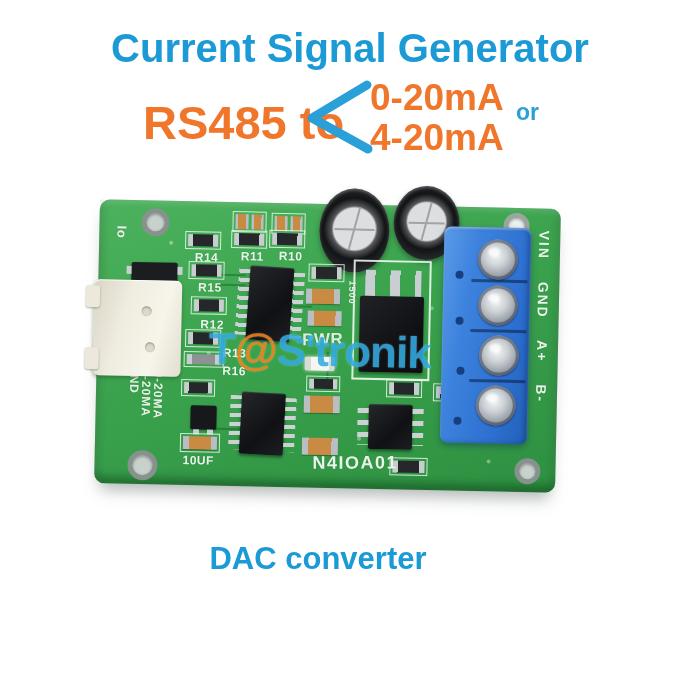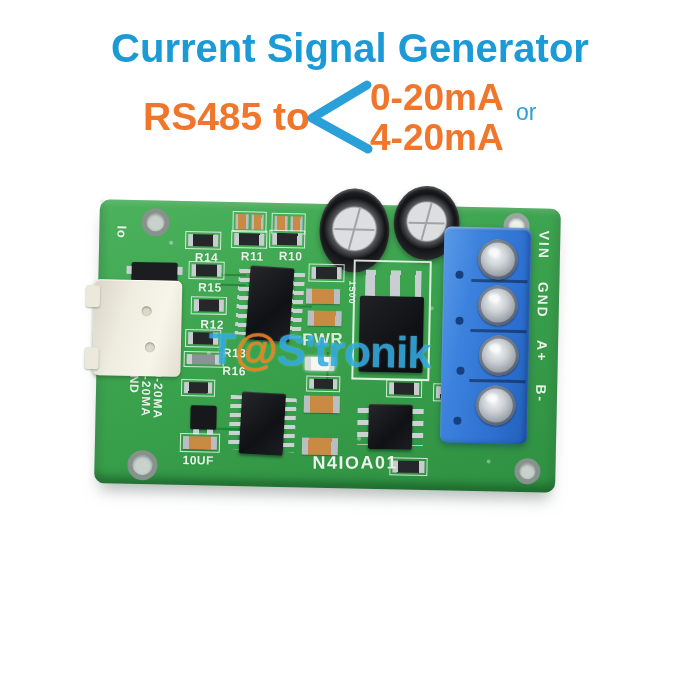--- a/index.html
+++ b/index.html
@@ -7,24 +7,24 @@
     width:700px;height:700px;background:#ffffff;position:relative;overflow:hidden;
     font-family:"Liberation Sans",sans-serif;
   }
   .abs{position:absolute;}
 
   
   .title{
     left:0;top:26px;width:700px;text-align:center;
     font-size:40px;font-weight:bold;color:#1b9ad6;letter-spacing:0px;
   }
-  .sub-prefix{left:143px;top:95px;font-size:39px;font-weight:bold;color:#f0762b;}
+  .sub-prefix{left:143px;top:95px;font-size:47px;font-weight:bold;color:#f0762b;}
   .opt-top{left:370px;top:77px;font-size:37px;font-weight:bold;color:#f0762b;}
   .opt-bottom{left:370px;top:117px;font-size:37px;font-weight:bold;color:#f0762b;}
-  .or-label{left:516px;top:99px;font-size:23px;font-weight:normal;color:#2b9fd8;}
+  .or-label{left:516px;top:99px;font-size:23px;font-weight:bold;color:#2b9fd8;}
 
   
   .footer{left:118px;top:542px;width:400px;text-align:center;color:#1b9ad6;font-weight:bold;}
   .footer .l1{font-size:31px;line-height:34px;}
   .footer .l2{font-size:31px;line-height:34px;}
 
   
   .pcb{
     left:97px;top:204px;width:461px;height:284px;border-radius:10px;
     transform:rotate(1.2deg);
@@ -268,13 +268,14 @@
   </div>
 
   <div class="abs sk rot term" style="left:453px;top:22px;">VIN GND A+ B-</div>
 
   <div class="abs wm">
     <span>T</span><span class="at">@</span><span>S'tronik</span>
   </div>
 </div>
 
 <div class="abs footer">
+  <div class="l1">DAC converter</div>
 </div>
 
 </body></html>

